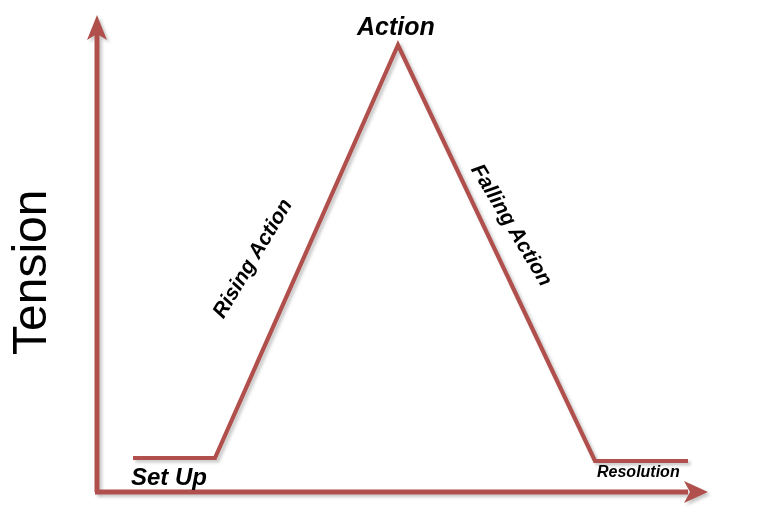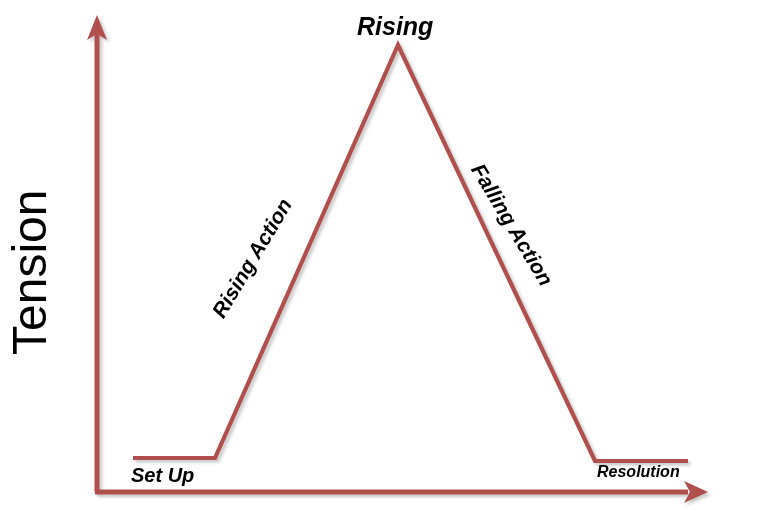--- a/index.html
+++ b/index.html
@@ -43,21 +43,21 @@
     transform-origin: left top;
     transform: rotate(-90deg) translate(-170px, 0px);
     letter-spacing: 0px;
   }
   #label-climax {
     font-size: 25px;
     left: 357px;
     top: 14px;
   }
   #label-setup {
-    font-size: 20px;
+    font-size: 24px;
     left: 131px;
     top: 465px;
   }
   #label-resolution {
     font-size: 16px;
     left: 597px;
     top: 464px;
   }
   #label-rising-action {
     font-size: 21px;
@@ -96,21 +96,21 @@
       <polygon points="708,492 684,481 690,492 684,503" fill="#B0504C"></polygon>
     </g>
 
     <g filter="url(#softshadow)">
       <polyline points="133,458 215,458 398,45 595,461 688,461" fill="none" stroke="#B0504C" stroke-width="4.2" stroke-linejoin="miter" stroke-linecap="butt"></polyline>
     </g>
   </svg>
 
   <div class="lbl" id="label-tension">Tension</div>
 
-  <div class="lbl lbl-bold-italic" id="label-climax">Rising</div>
+  <div class="lbl lbl-bold-italic" id="label-climax">Action</div>
 
   <div class="lbl lbl-bold-italic" id="label-rising-action">Rising Action</div>
 
   <div class="lbl lbl-bold-italic" id="label-falling-action">Falling Action</div>
 
   <div class="lbl lbl-bold-italic" id="label-setup">Set Up</div>
 
   <div class="lbl lbl-bold-italic" id="label-resolution">Resolution</div>
 
 </div>

